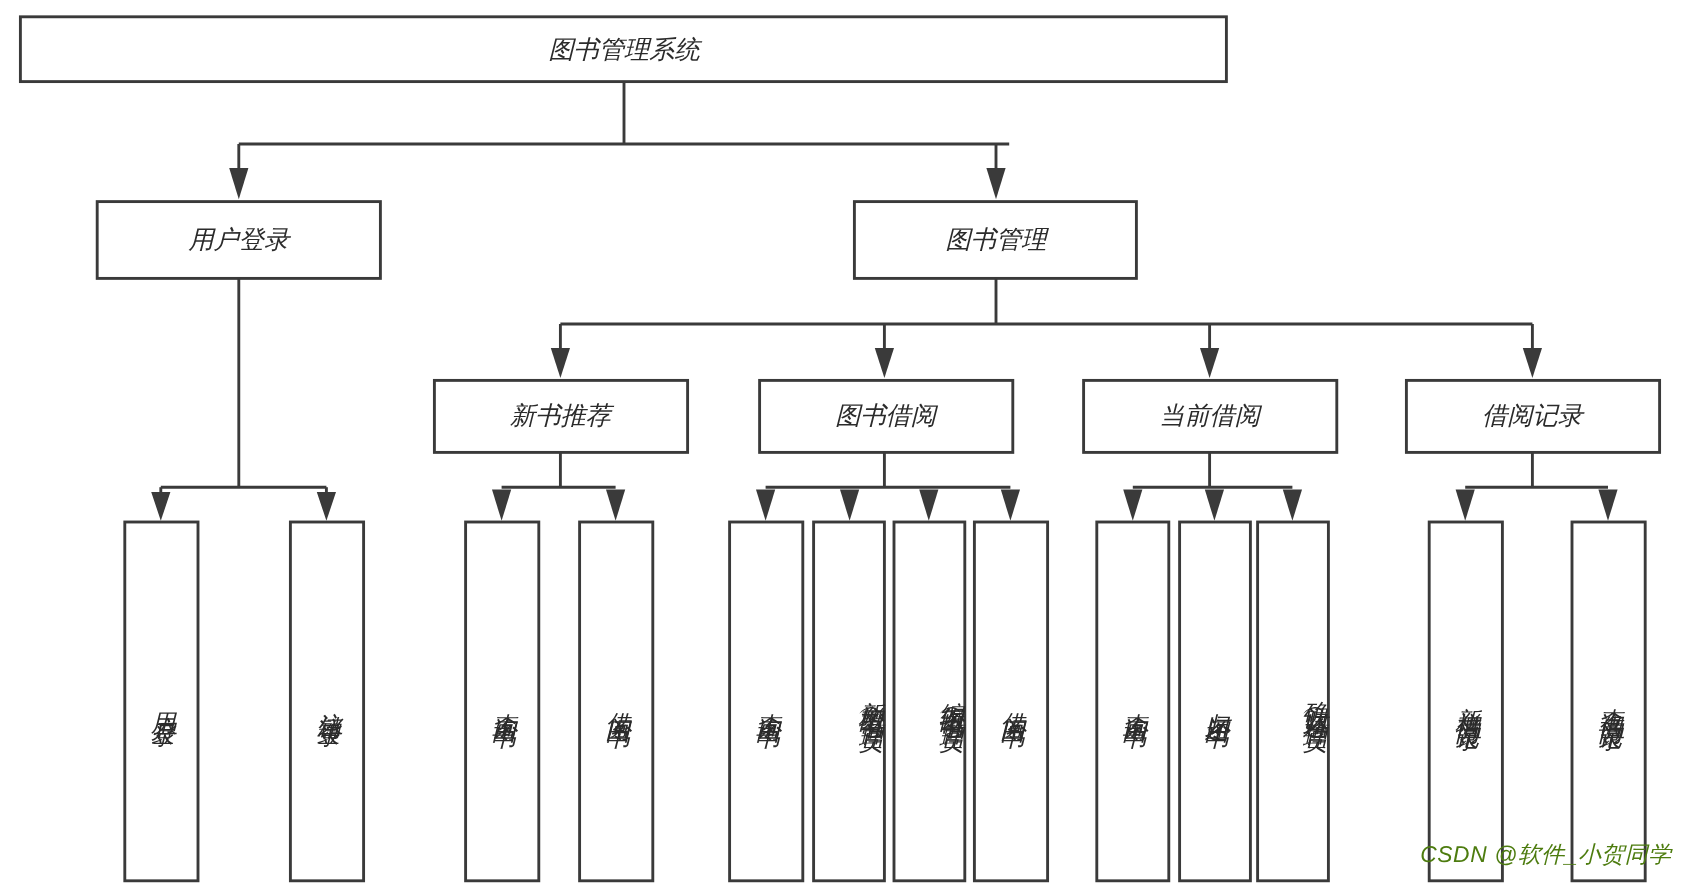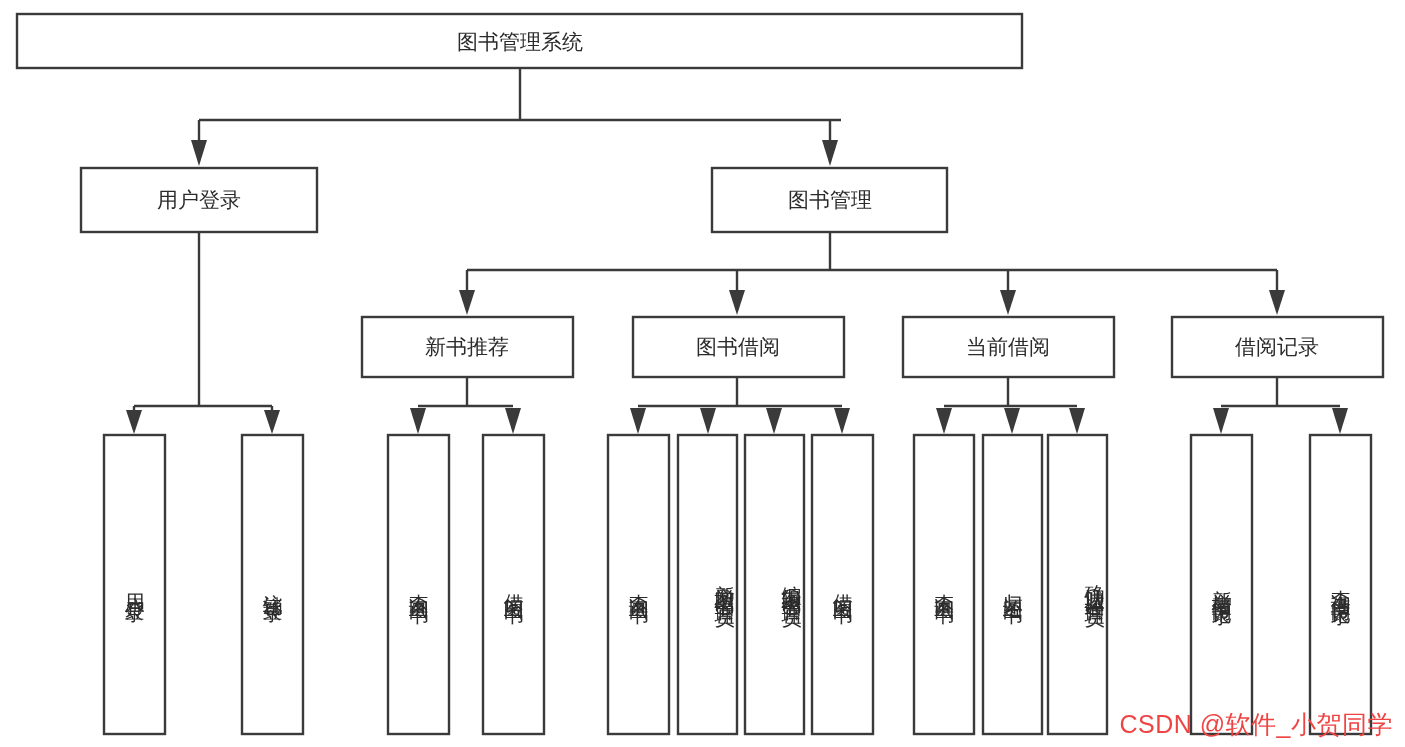--- a/index.html
+++ b/index.html
@@ -10,20 +10,21 @@
   }
   body {
     font-family: "Liberation Sans", "DejaVu Sans", sans-serif;
   }
   #diagram-root {
     position: relative;
     width: 1405px;
     height: 747px;
     background: #ffffff;
     overflow: hidden;
+    font-style: italic;
   }
   svg#diagram-canvas {
     position: absolute;
     left: 0;
     top: 0;
     width: 1405px;
     height: 747px;
   }
   .node-box {
     fill: #ffffff;
@@ -55,24 +56,24 @@
     line-height: 1.28;
     letter-spacing: 3.5px;
     color: #2b2b2b;
     white-space: nowrap;
     text-align: center;
     pointer-events: none;
   }
   .watermark {
     position: absolute;
     right: 12px;
-    bottom: 6px;
-    font-family: "Liberation Sans", "DejaVu Sans", sans-serif;
-    font-size: 25px;
-    color: #ef4444;
+    bottom: 22px;
+    font-family: "Liberation Sans", "DejaVu Sans", sans-serif;
+    font-size: 19px;
+    color: #4d7c0f;
     letter-spacing: 0.5px;
     white-space: nowrap;
     pointer-events: none;
   }
 </style>
 </head>
 <body>
 
 <div id="diagram-root">
 

